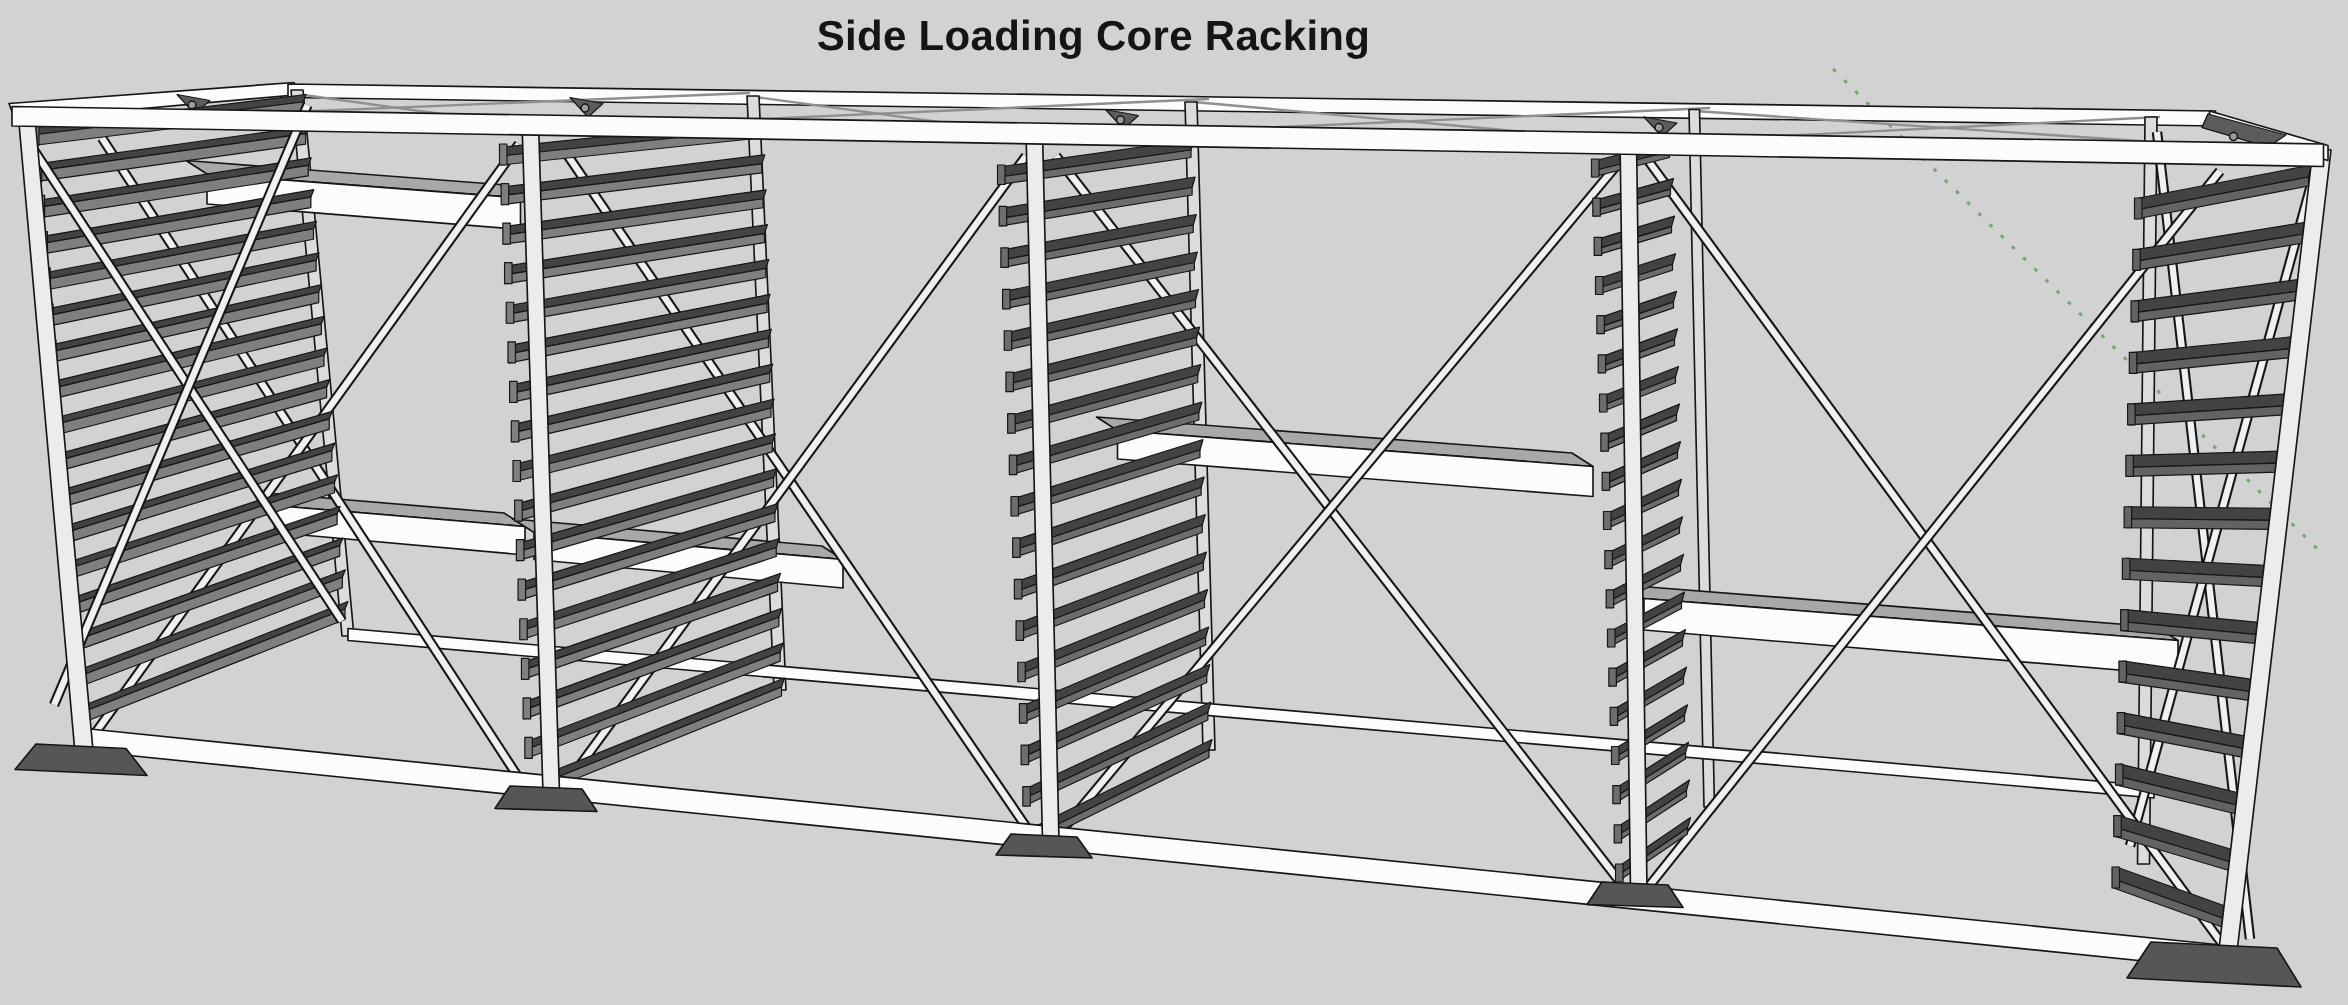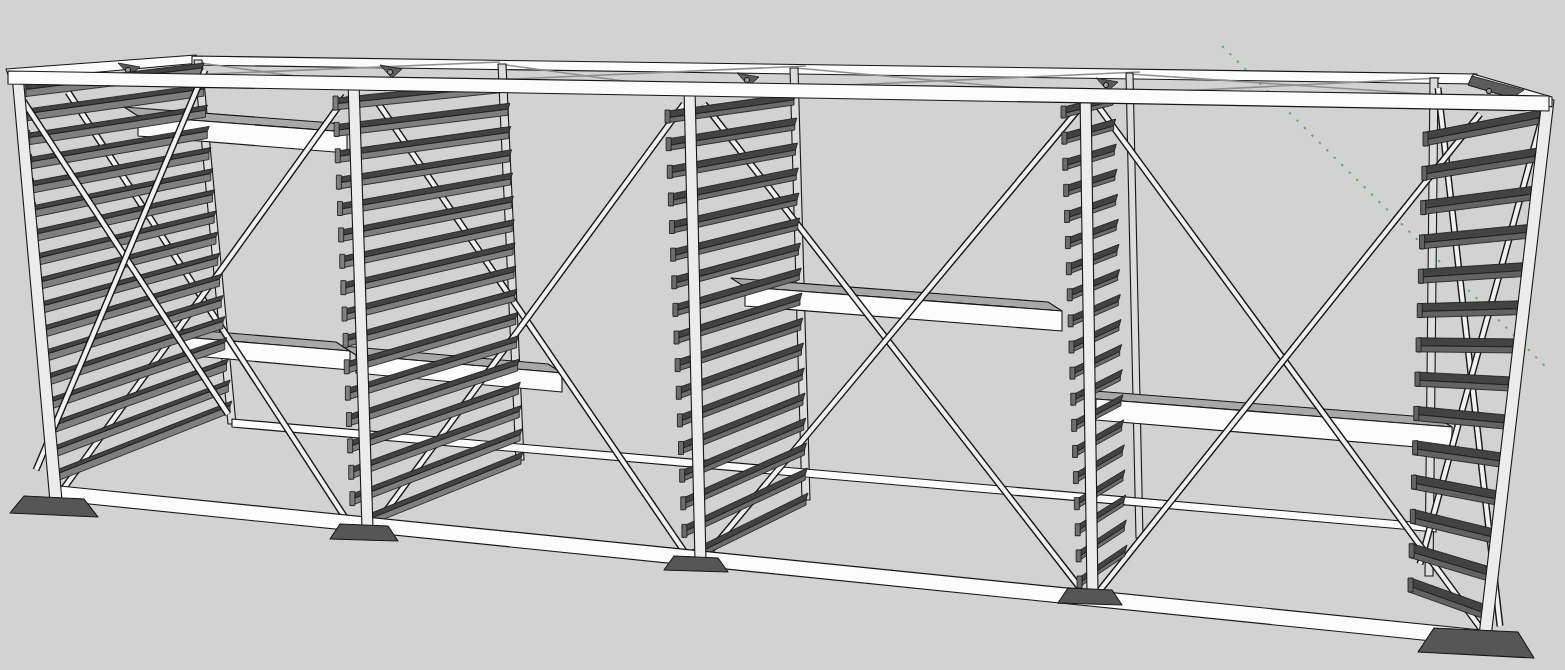--- a/index.html
+++ b/index.html
@@ -344,13 +344,14 @@
       <polygon points="24,496 84,499 98,517 10,513" fill="#565656" stroke="#161616" stroke-width="1.1" stroke-linejoin="round"></polygon>
       <polygon points="340,524 388,526 398,541 330,539" fill="#565656" stroke="#161616" stroke-width="1.1" stroke-linejoin="round"></polygon>
       <polygon points="674,556 718,558 728,572 664,570" fill="#565656" stroke="#161616" stroke-width="1.1" stroke-linejoin="round"></polygon>
       <polygon points="1068,588 1112,590 1122,605 1058,603" fill="#565656" stroke="#161616" stroke-width="1.1" stroke-linejoin="round"></polygon>
       <polygon points="1434,628 1518,632 1534,658 1418,652" fill="#565656" stroke="#161616" stroke-width="1.1" stroke-linejoin="round"></polygon>
       <polygon points="1473,74 1552,97 1552,107 1473,84" fill="#fcfcfc" stroke="#161616" stroke-width="1.1" stroke-linejoin="round"></polygon>
       <polygon points="1472,76 1524,90 1512,98 1468,85" fill="#5c5c5c" stroke="#161616" stroke-width="0.8" stroke-linejoin="round"></polygon>
       <circle cx="1489" cy="91" r="2.6" fill="#9c9c9c" stroke="#161616" stroke-width="1"></circle>
       <polygon points="8,71 1549,96 1549,111 8,84" fill="#fcfcfc" stroke="#161616" stroke-width="1.1" stroke-linejoin="round"></polygon>
     </svg>
+  <div class="drawing-title">Side Loading Core Racking</div>
 </div>
 
 </body></html>

